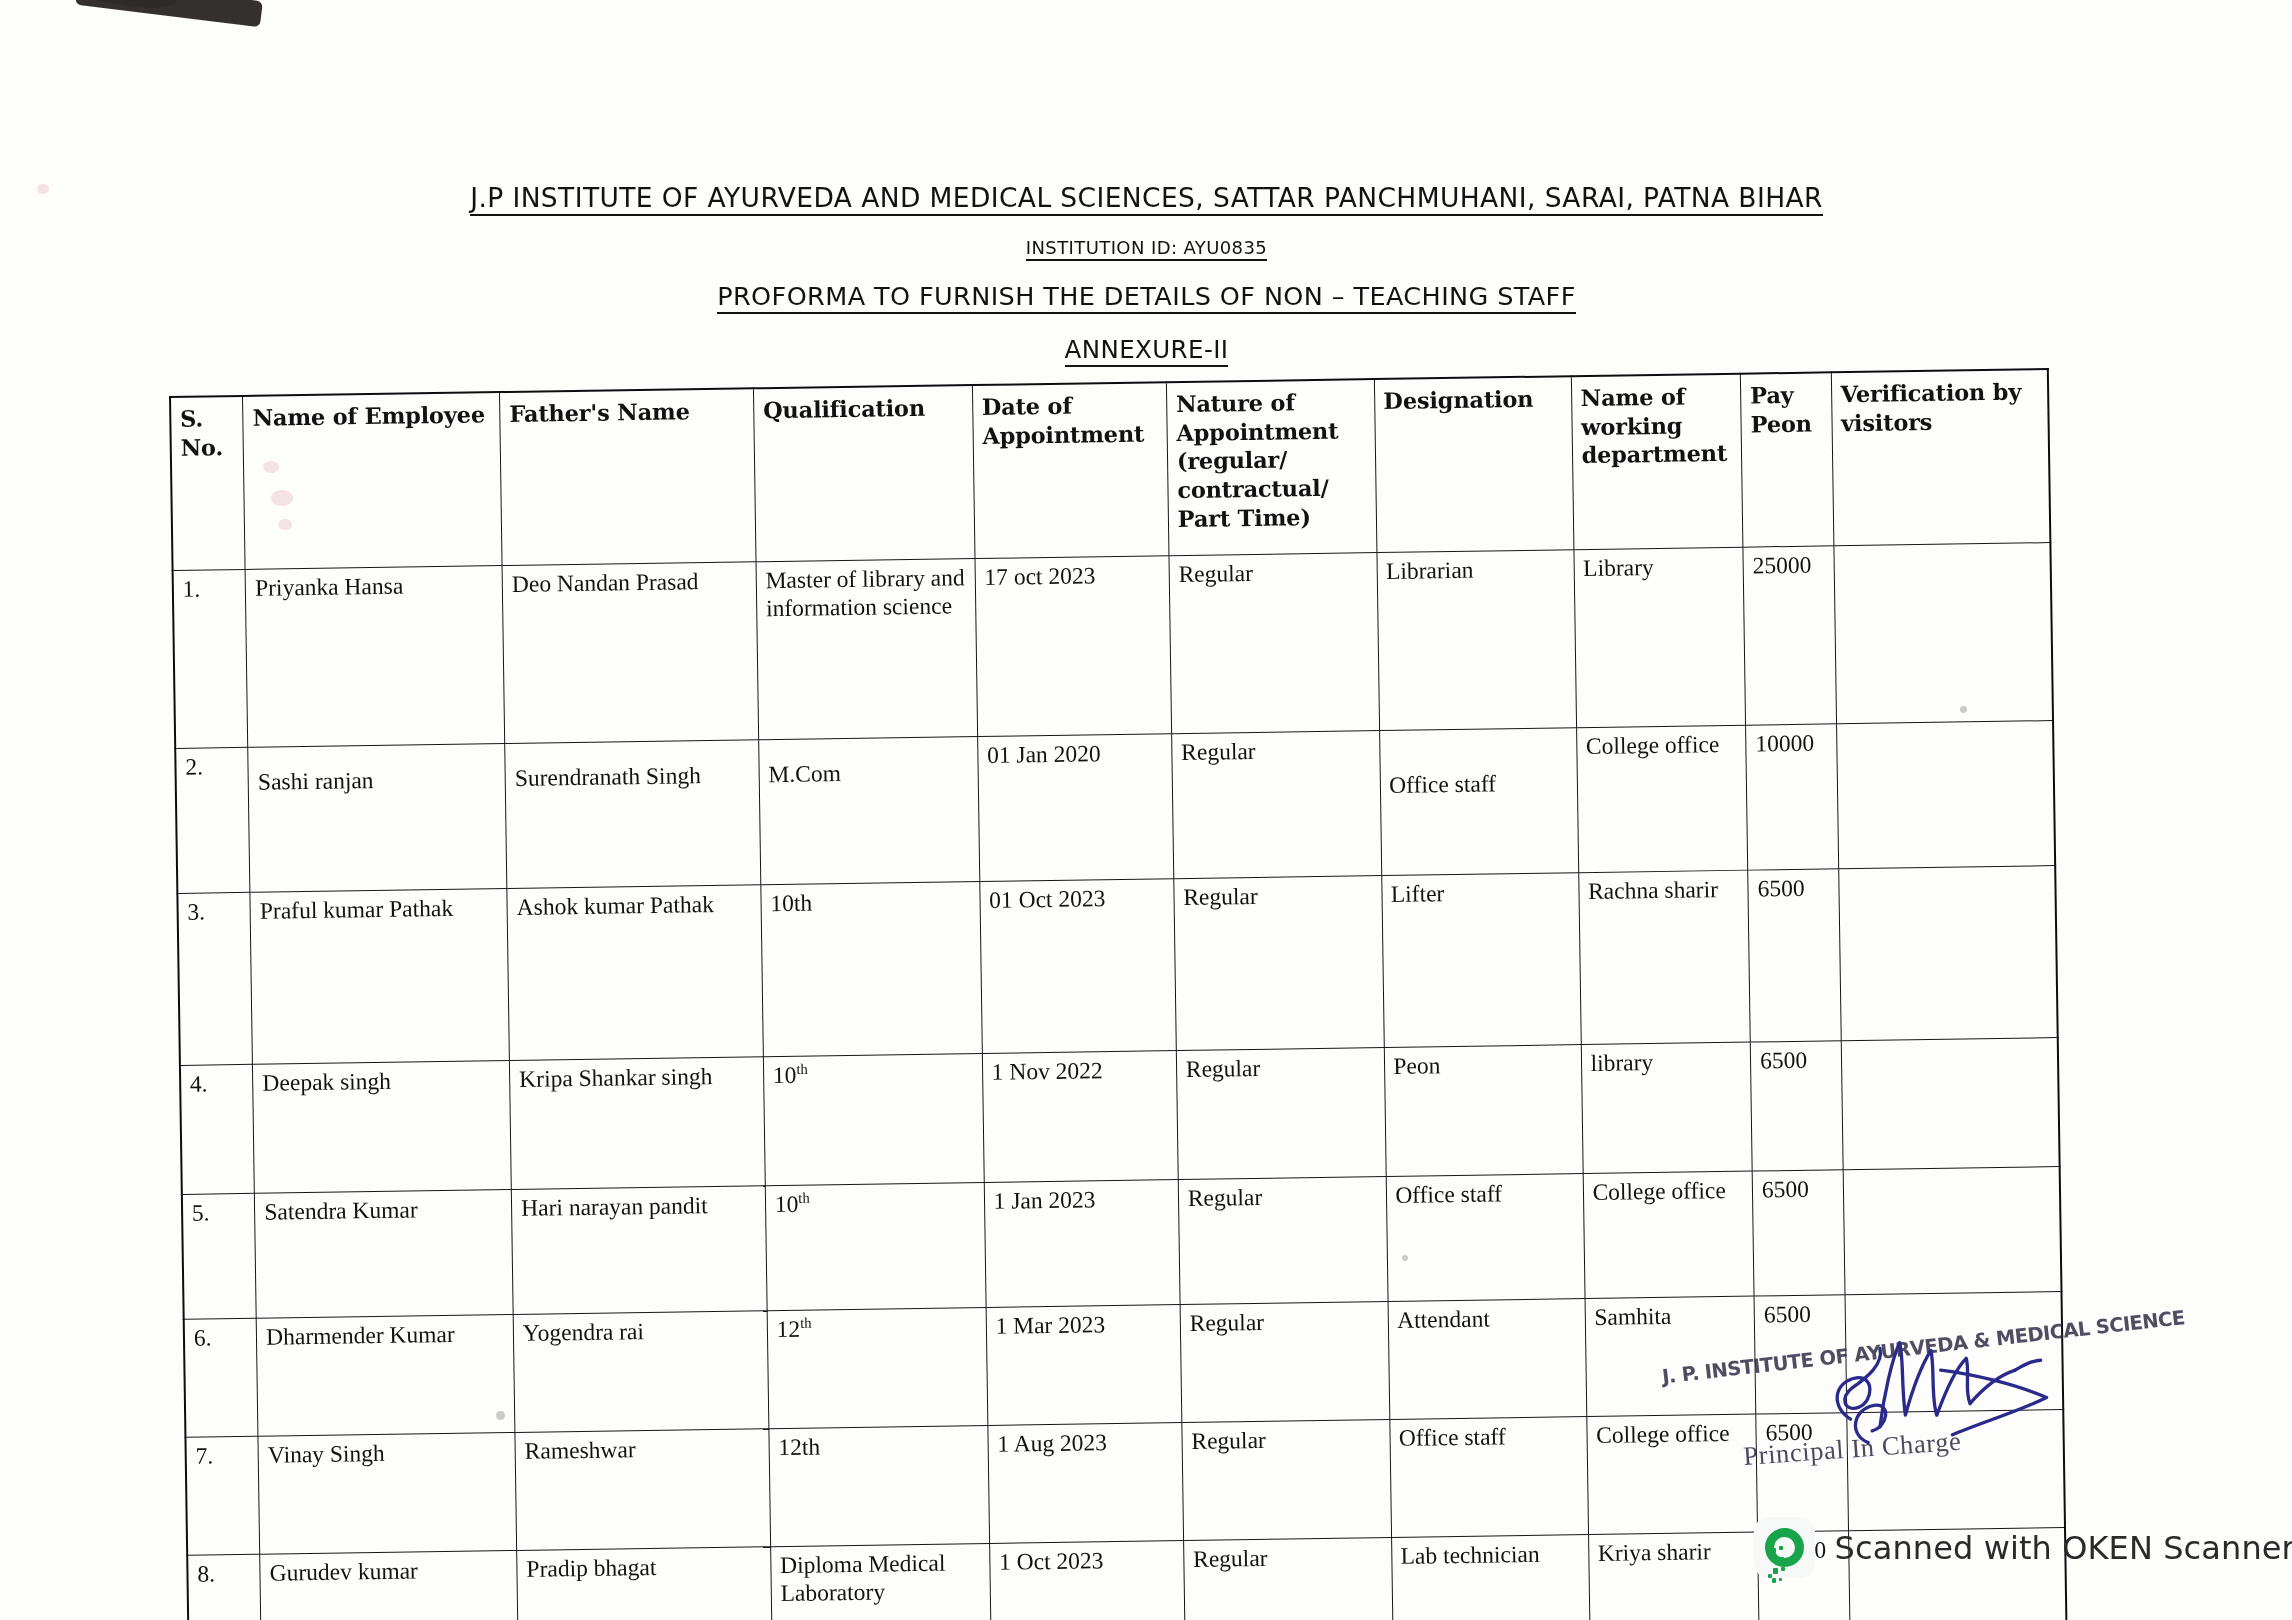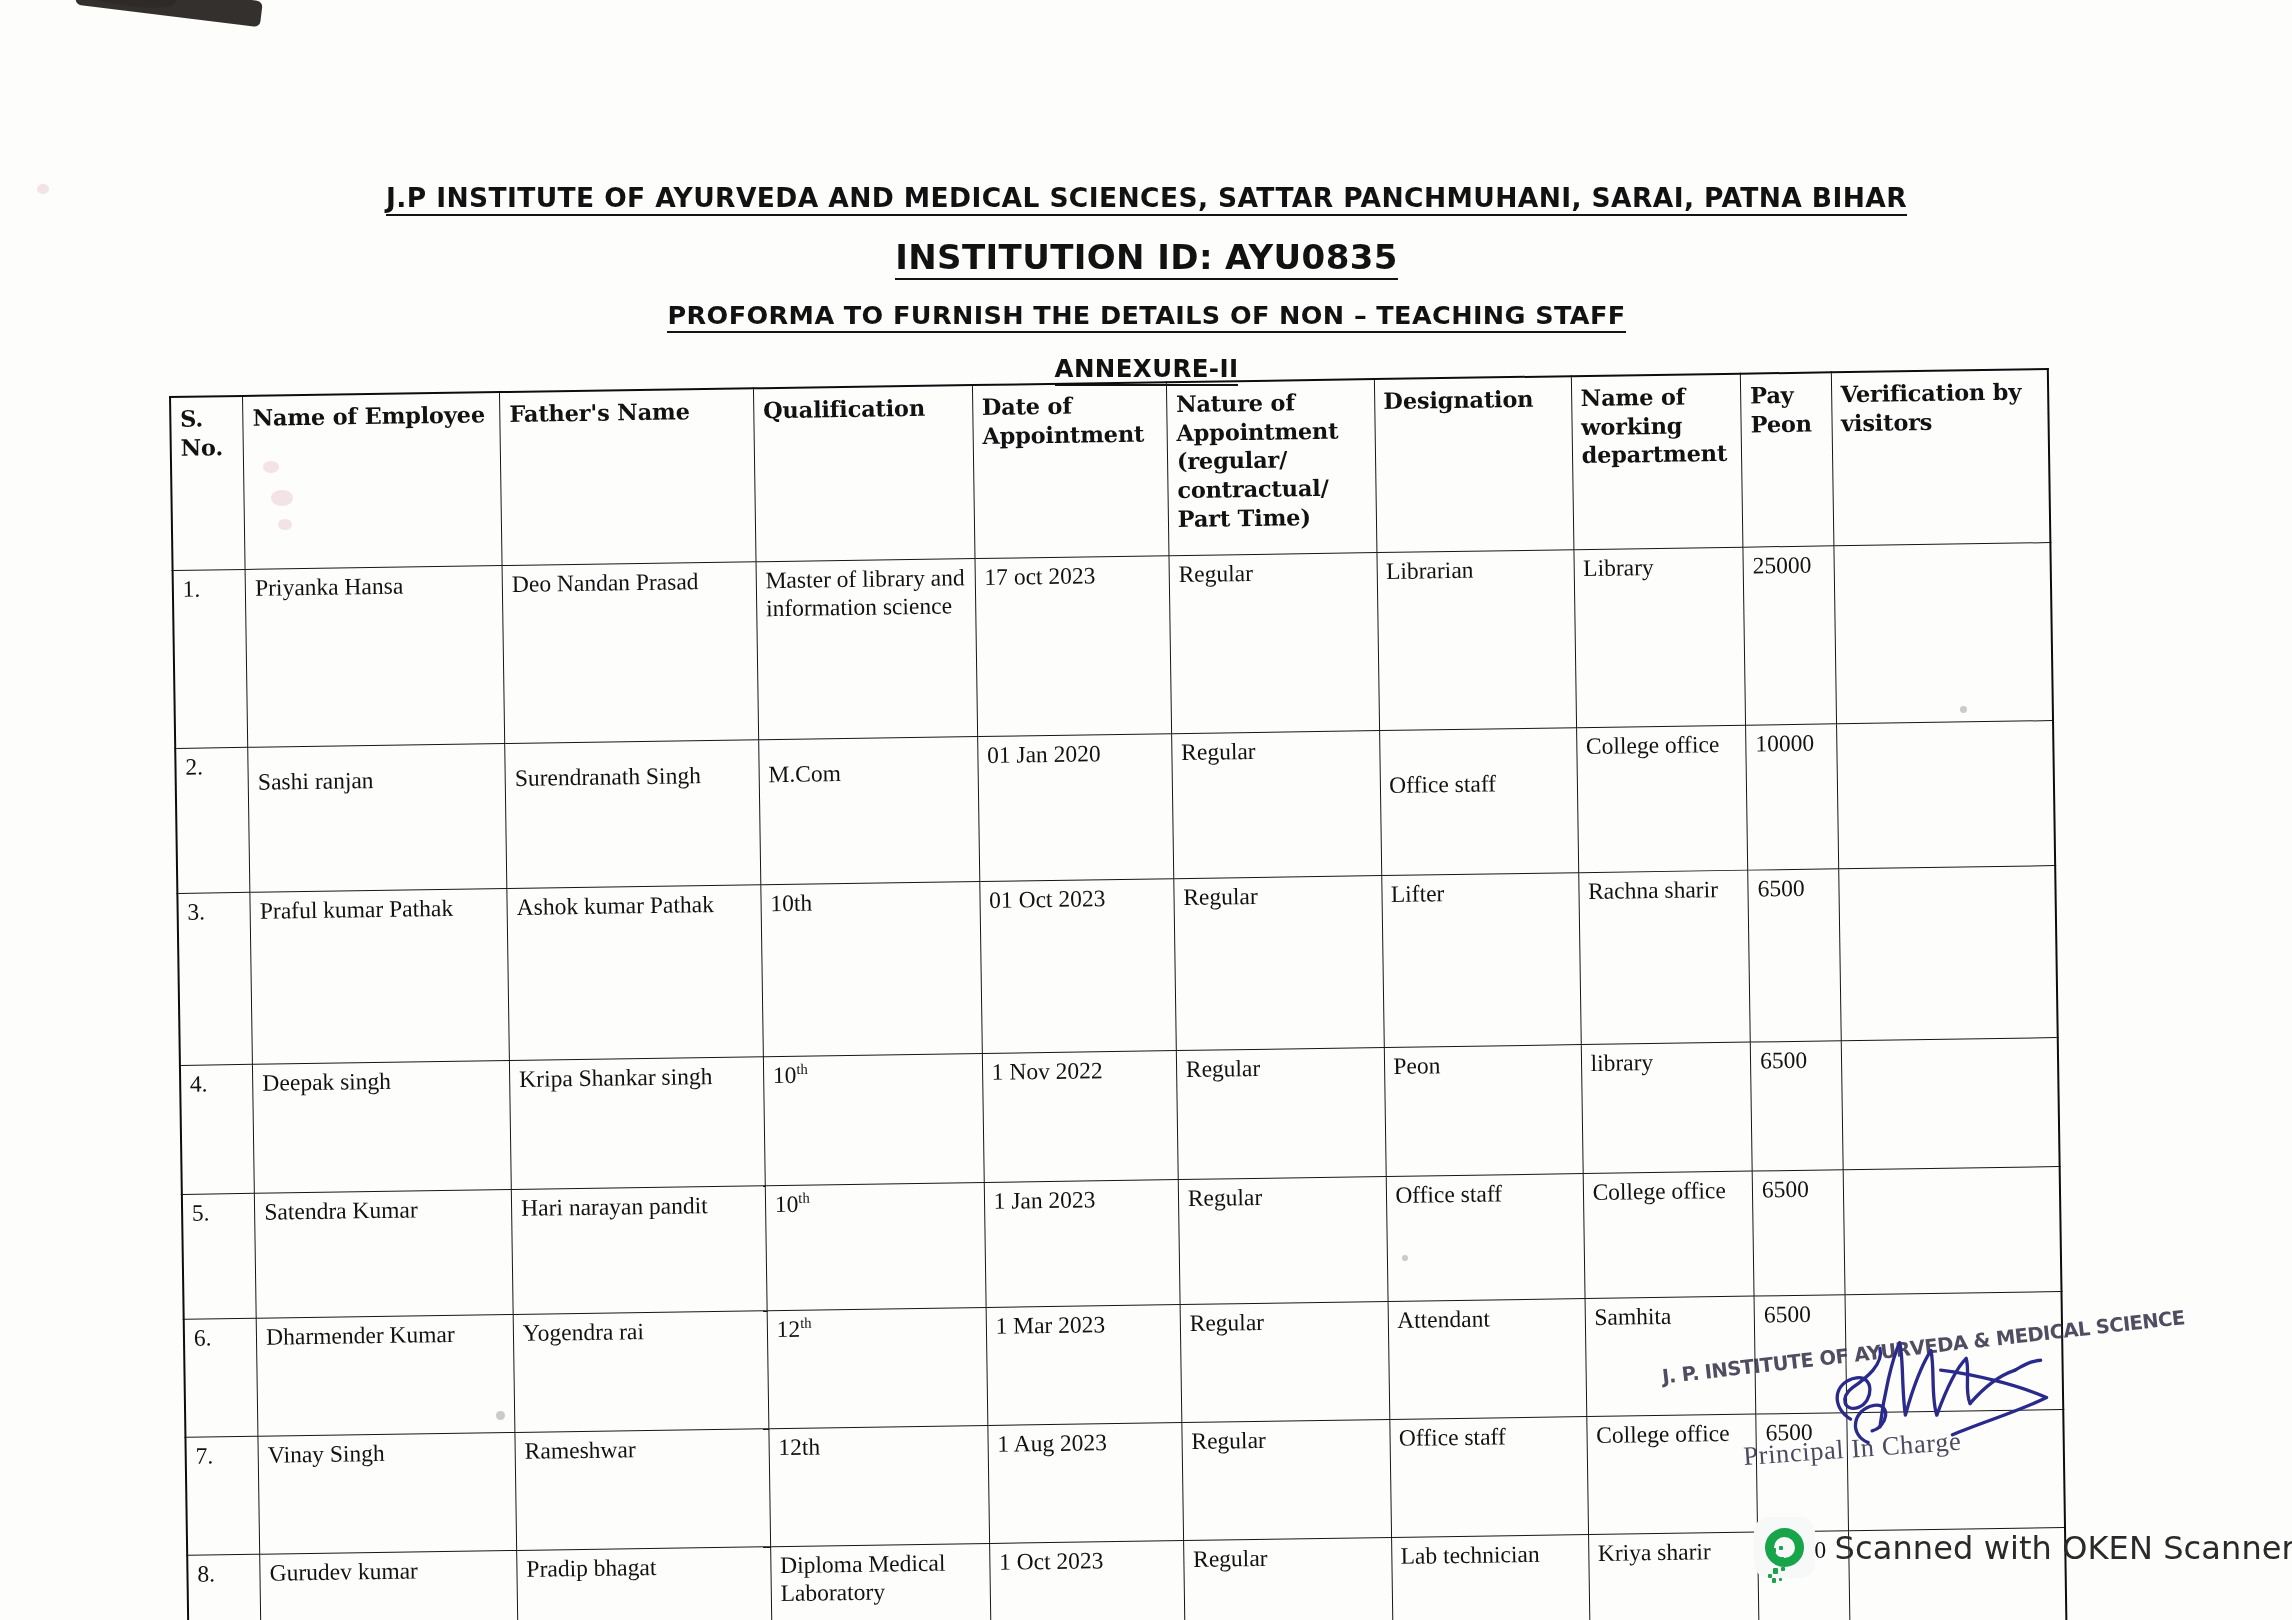--- a/index.html
+++ b/index.html
@@ -32,29 +32,29 @@
   .pink-spot{position:absolute;background:#e9c9cf;border-radius:50%;opacity:.5;}
   .dust{position:absolute;background:#9a9a96;border-radius:50%;opacity:.5;}
 
   
   .headings{
     position:absolute;left:0;right:0;top:182px;
     text-align:center;
   }
   .hd{
     font-family:"DejaVu Sans", sans-serif;
-    font-weight:bold;
+    font-weight:normal;
     letter-spacing:0.4px;
     display:inline-block;
     border-bottom:2.9px solid #141414;
     padding-bottom:1px;
     white-space:nowrap;
   }
   .hd1{font-size:26.5px;}
-  .hd2{font-size:34px;}
+  .hd2{font-size:18px;}
   .hd3{font-size:24.5px;}
   .hd4{font-size:25.5px;}
   .hline{margin-bottom:20.6px;}
 
   
   .tablewrap{
     position:absolute;
     left:169px;top:396px;
     width:1880px;height:1e0px;
     transform:rotate(-0.85deg);

